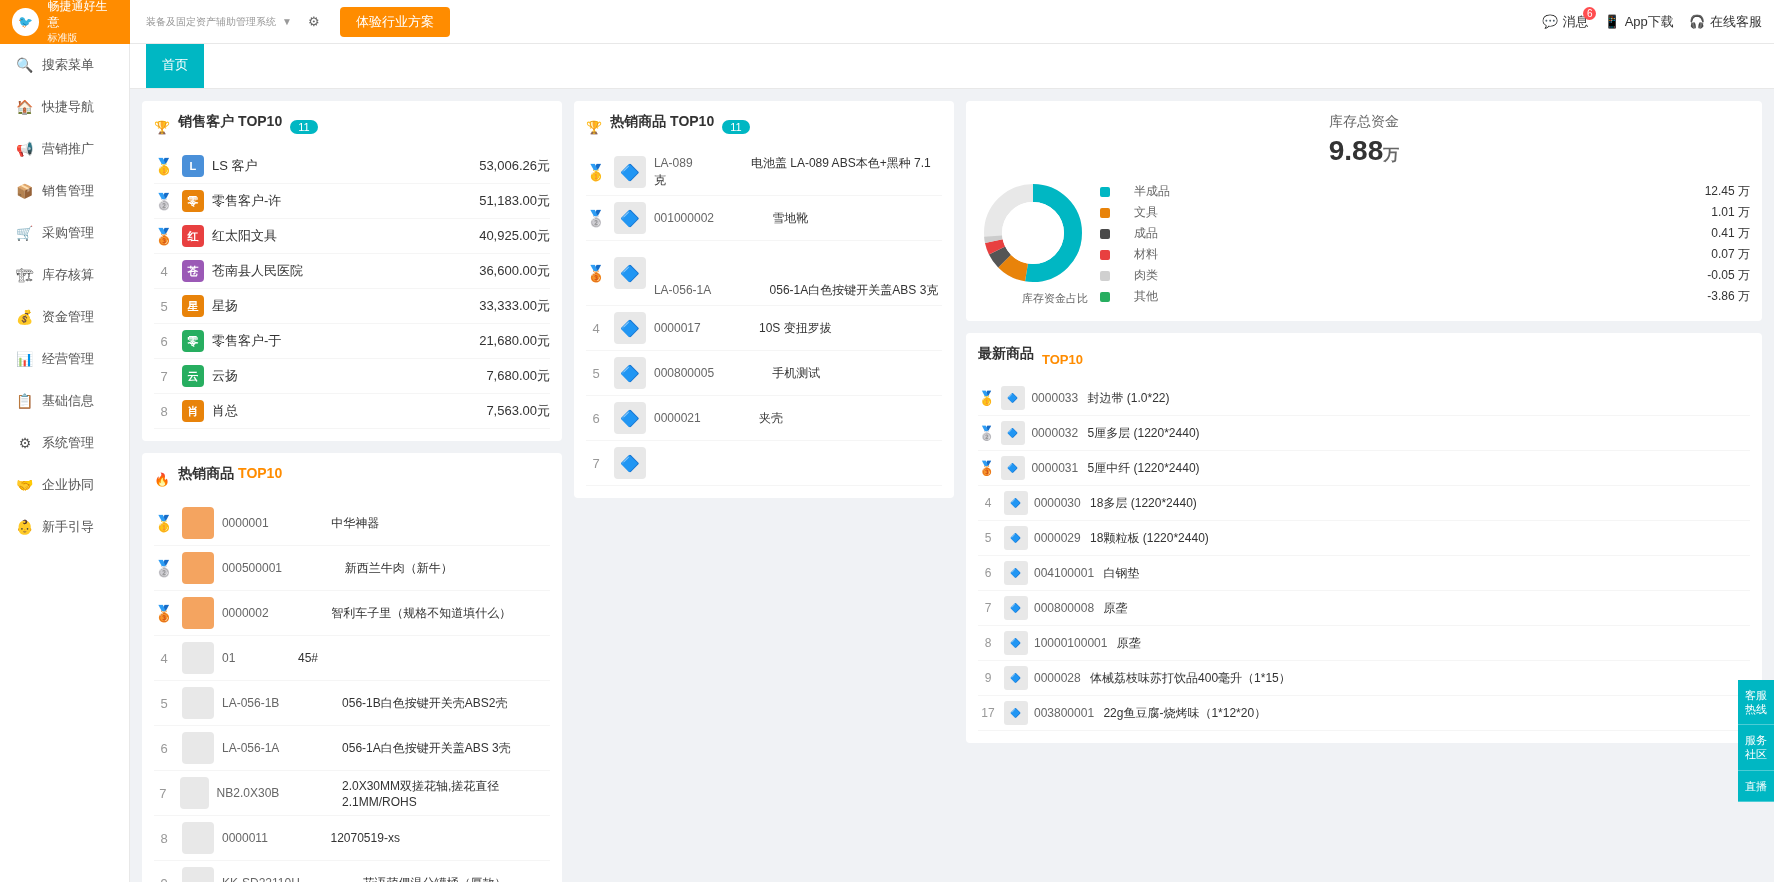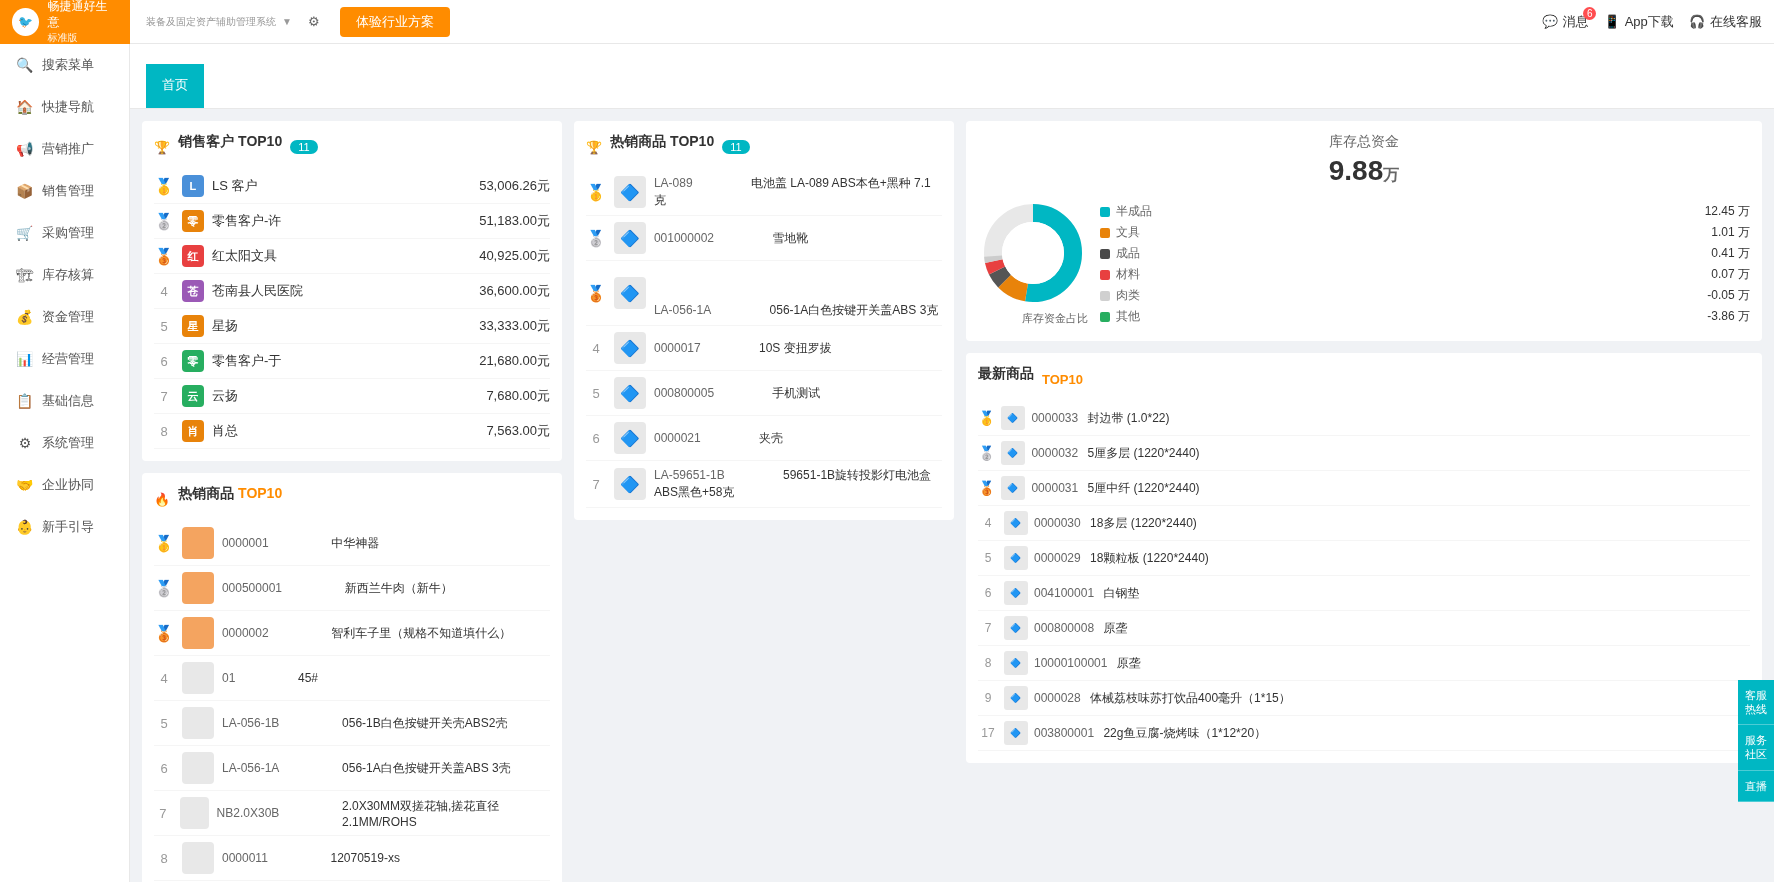--- a/index.html
+++ b/index.html
@@ -117,21 +117,20 @@
       border-bottom: 1px solid #e8e8e8;
       padding: 0 16px;
       display: flex;
     }
     .tab-item {
       padding: 12px 16px;
       font-size: 13px;
       color: #666;
       cursor: pointer;
       border-bottom: 2px solid transparent;
-      margin-top: 20px;
     }
     .tab-item.active {
       color: #fff;
       background: #00b7c3;
       border-bottom: 2px solid #00b7c3;
     }
 
     
     .content {
       display: flex;
@@ -220,21 +219,21 @@
     .inventory-total-label {
       font-size: 14px; color: #666; text-align: center; margin-bottom: 4px;
     }
     .inventory-total-value {
       font-size: 28px; font-weight: bold; color: #333; text-align: center;
     }
     .inventory-unit { font-size: 16px; color: #666; }
 
     .legend-list { margin-top: 8px; }
     .legend-item {
-      display: flex; align-items: center; gap: 6px;
+      display: flex; align-items: center; gap: 24px;
       font-size: 12px; color: #666;
       margin-bottom: 4px;
       justify-content: space-between;
     }
     .legend-dot {
       width: 10px; height: 10px;
       border-radius: 2px;
       flex-shrink: 0;
     }
     .legend-name { flex: 1; }
@@ -594,24 +593,20 @@
     <div style="flex:1;">
       <span class="product-code">0000021&nbsp;&nbsp;</span>
       <span class="product-name">夹壳</span>
     </div>
   </div>
             <div class="product-rank-row">
     <span class="rank-num">7</span>
     <div class="product-img-placeholder">
       <span style="font-size:16px;">🔷</span>
     </div>
-    <div style="flex:1;">
-      <span class="product-code">LA-59651-1B&nbsp;&nbsp;</span>
-      <span class="product-name">59651-1B旋转投影灯电池盒ABS黑色+58克</span>
-    </div>
   </div>
           </div>
       </div>
     </div>
 
     <div class="right-panel">
 
       <div class="card">
         <div class="inventory-total-label">库存总资金</div>
         <div class="inventory-total-value">

